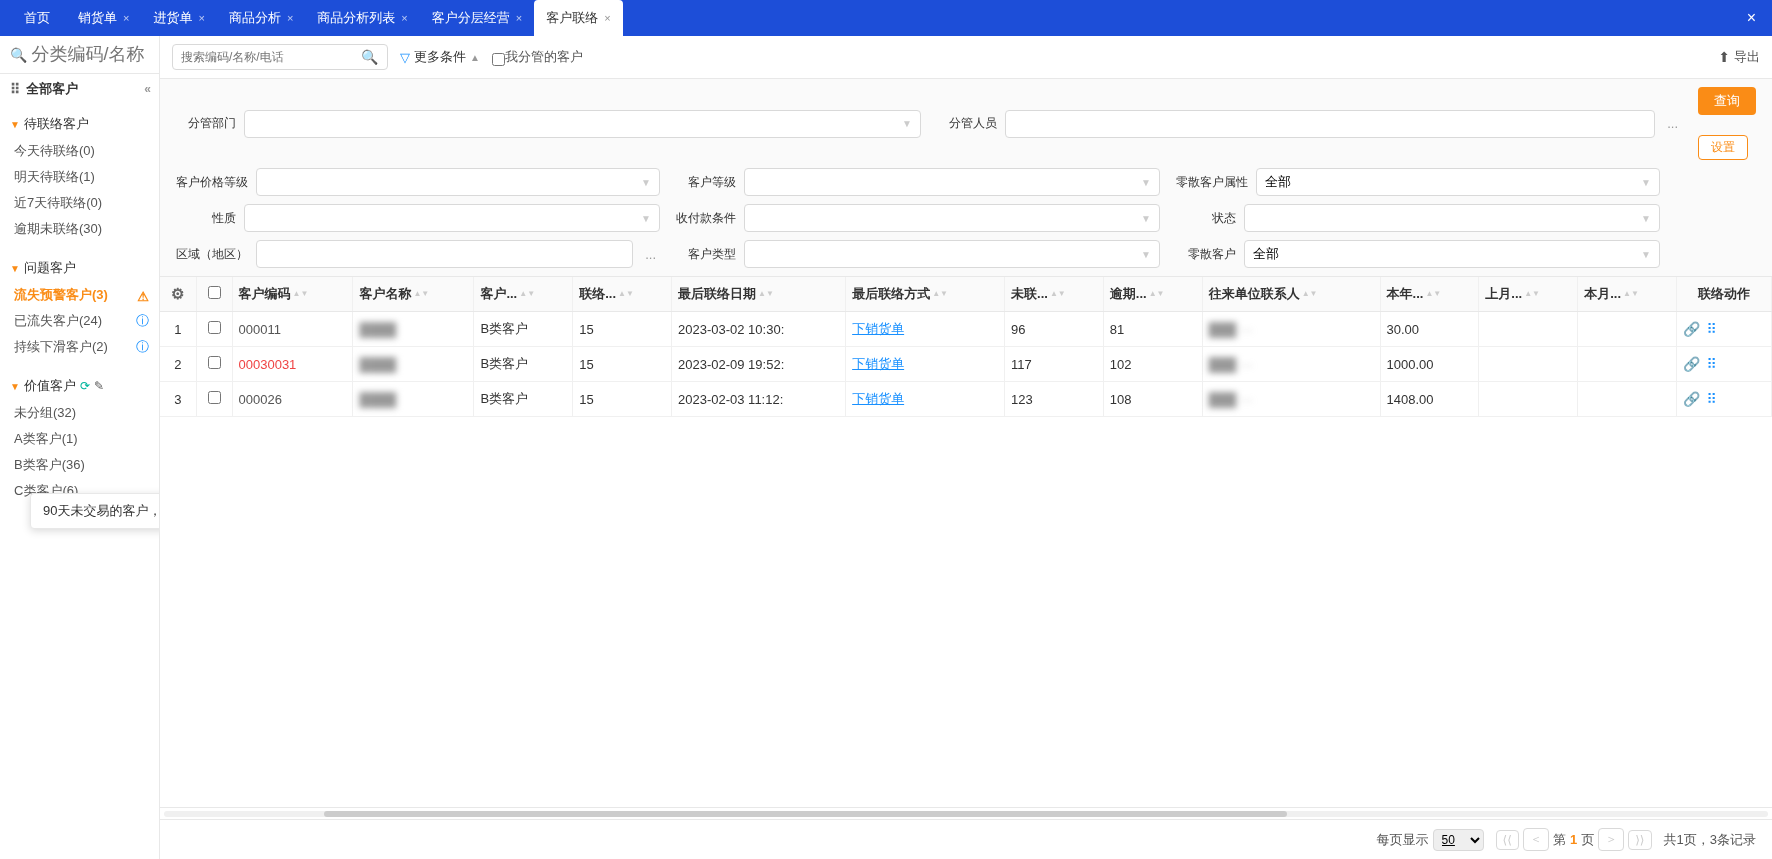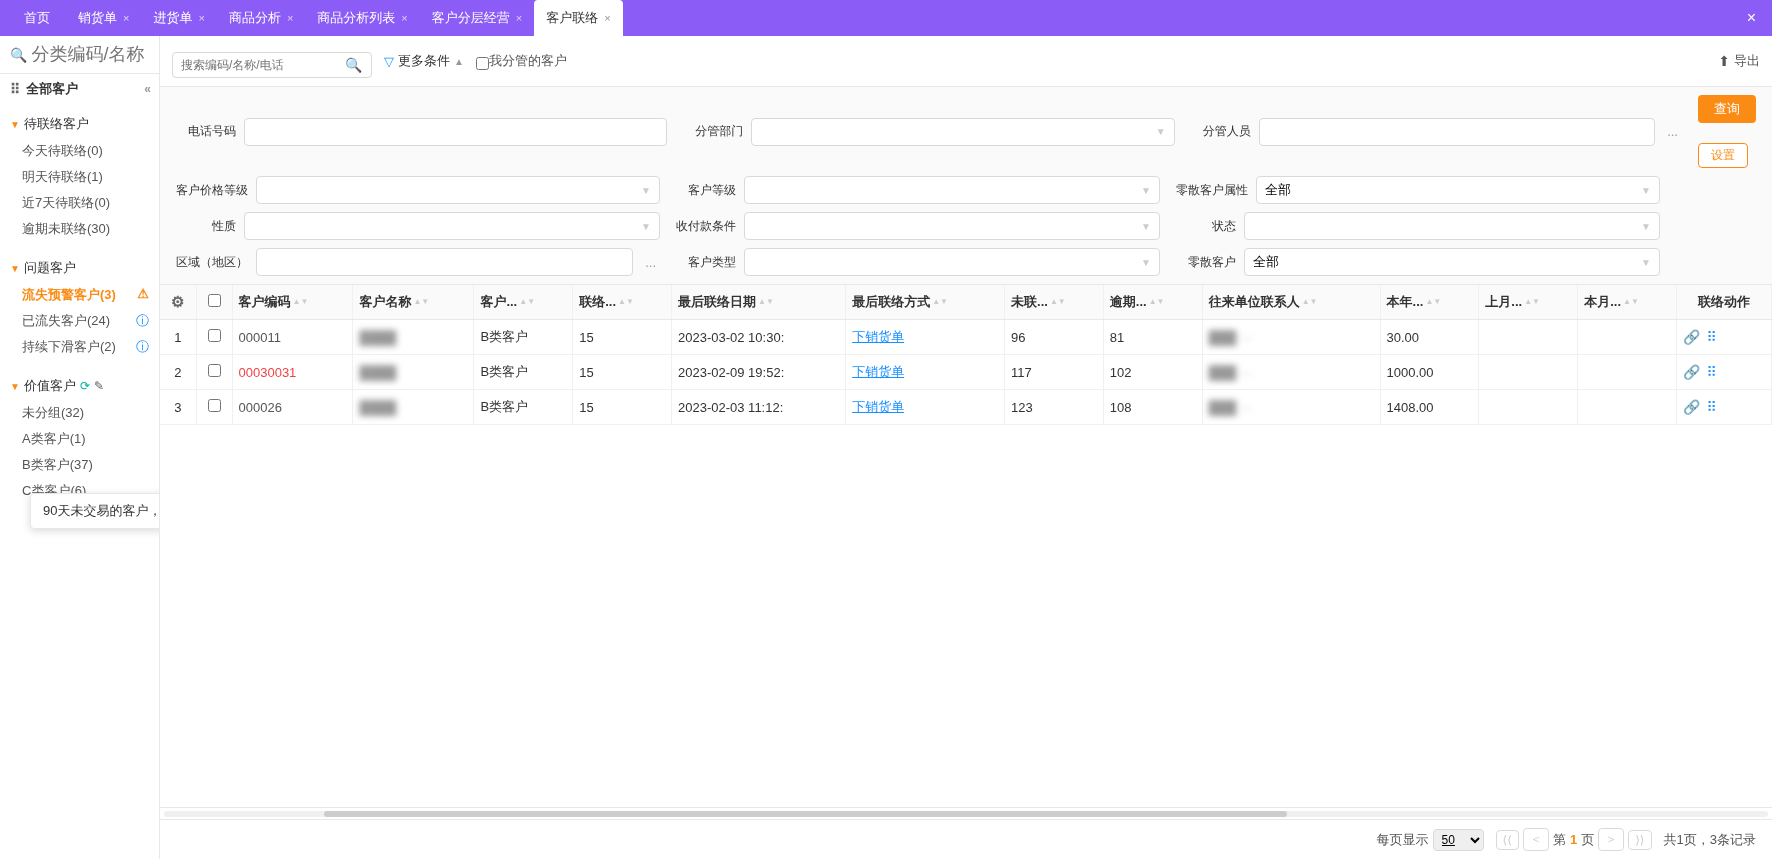--- a/index.html
+++ b/index.html
@@ -1,20 +1,20 @@
 <!DOCTYPE html>
 <html><head>
   <meta charset="utf-8">
   <style>
     * { box-sizing: border-box; margin: 0; padding: 0; font-family: 'Microsoft YaHei', Arial, sans-serif; font-size: 13px; }
     body { background: #f5f5f5; overflow: hidden; }
 
     
     .top-nav {
-      background: #8b5cf6;
+      background: #1d4ed8;
       height: 36px;
       display: flex;
       align-items: center;
       padding: 0 8px;
       color: #fff;
     }
     .nav-tab {
       display: flex;
       align-items: center;
       padding: 0 12px;
@@ -114,26 +114,26 @@
       color: #333;
       font-size: 12px;
       cursor: pointer;
     }
     .sidebar-group-title .arrow {
       margin-right: 4px;
       color: #fa8c16;
       font-size: 10px;
     }
     .sidebar-item {
-      padding: 4px 10px 4px 22px;
+      padding: 4px 10px 4px 14px;
       color: #555;
       font-size: 12px;
       cursor: pointer;
       display: flex;
-      align-items: flex-start;
+      align-items: flex-end;
       justify-content: space-between;
     }
     .sidebar-item.active {
       color: #fa8c16;
       font-weight: bold;
     }
     .sidebar-item .warning-icon {
       color: #fa8c16;
       margin-left: 2px;
     }
@@ -172,22 +172,21 @@
       display: flex;
       align-items: center;
       gap: 12px;
     }
     .filter-search {
       display: flex;
       align-items: center;
       border: 1px solid #d9d9d9;
       border-radius: 4px;
       padding: 4px 8px;
-      width: 200px;
-      margin-top: 8px;
+      width: 216px;
     }
     .filter-search input {
       border: none;
       outline: none;
       font-size: 12px;
       width: 100%;
       color: #999;
     }
     .filter-search .search-icon {
       color: #fa8c16;
@@ -544,21 +543,21 @@
         <span style="margin-left:4px; color:#00b69e; cursor:pointer; font-size:12px;">⟳</span>
         <span style="margin-left:4px; color:#555; cursor:pointer; font-size:12px;">✎</span>
       </div>
       <div class="sidebar-item">
         <span>未分组(32)</span>
       </div>
       <div class="sidebar-item">
         <span>A类客户(1)</span>
       </div>
       <div class="sidebar-item">
-        <span>B类客户(37)</span>
+        <span>B类客户(36)</span>
       </div>
       <div class="sidebar-item">
         <span>C类客户(6)</span>
       </div>
     </div>
   </div>
 
   <div class="content-area">
 
     <div class="filter-bar">
@@ -579,24 +578,20 @@
         <div class="export-btn">
           <span class="export-icon">⬆</span>
           <span>导出</span>
         </div>
       </div>
     </div>
 
     <div class="advanced-filter">
       <div class="filter-row">
 
-        <div class="filter-field">
-          <span class="filter-label">电话号码</span>
-          <input class="filter-input" type="text" style="">
-        </div>
 
         <div class="filter-field">
           <span class="filter-label">分管部门</span>
           <div class="filter-select">
             <span></span>
             <span class="chevron">▼</span>
           </div>
         </div>
 
         <div class="filter-field">

